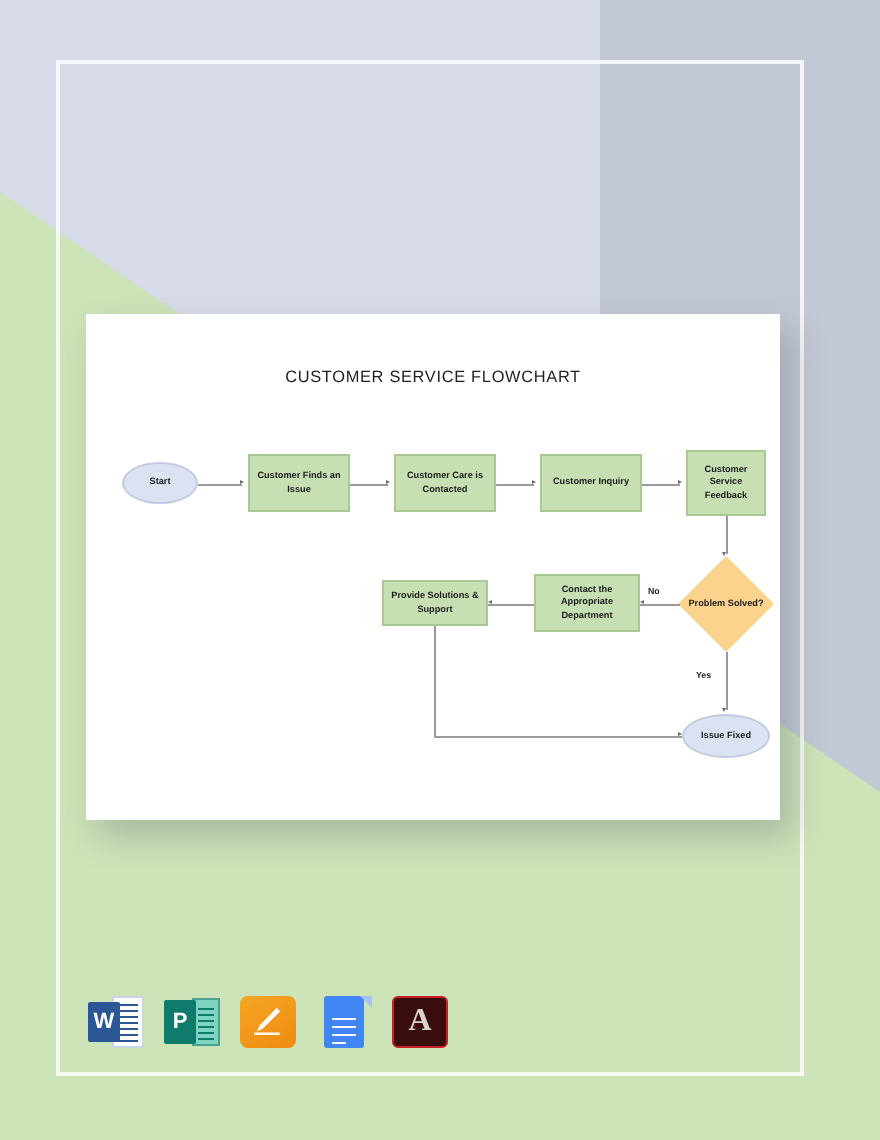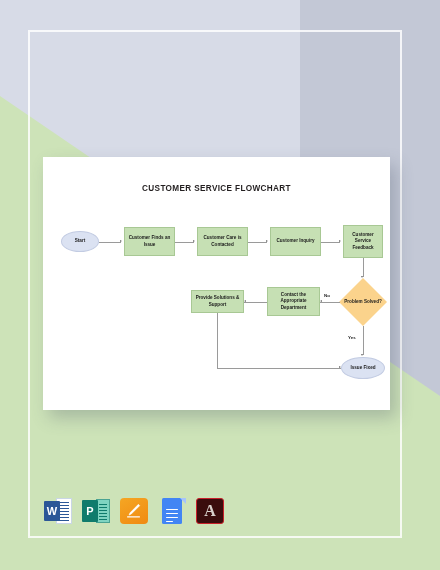--- a/index.html
+++ b/index.html
@@ -65,21 +65,21 @@
     box-shadow: 6px 8px 16px rgba(80,90,105,0.30);
   }
 
   .doc-title {
     position: absolute;
     left: 0;
     top: 27px;
     width: 100%;
     text-align: center;
     font-size: 8.2px;
-    font-weight: bold;
+    font-weight: normal;
     letter-spacing: 0.35px;
     color: #231f20;
   }
 
   
   .node {
     position: absolute;
     box-sizing: border-box;
     display: flex;
     align-items: center;

